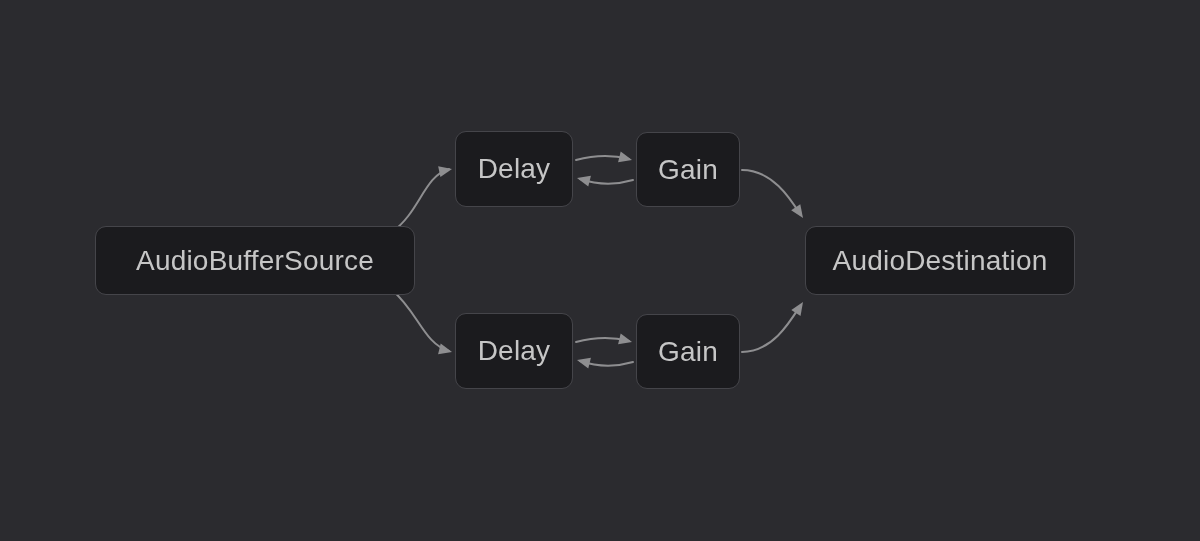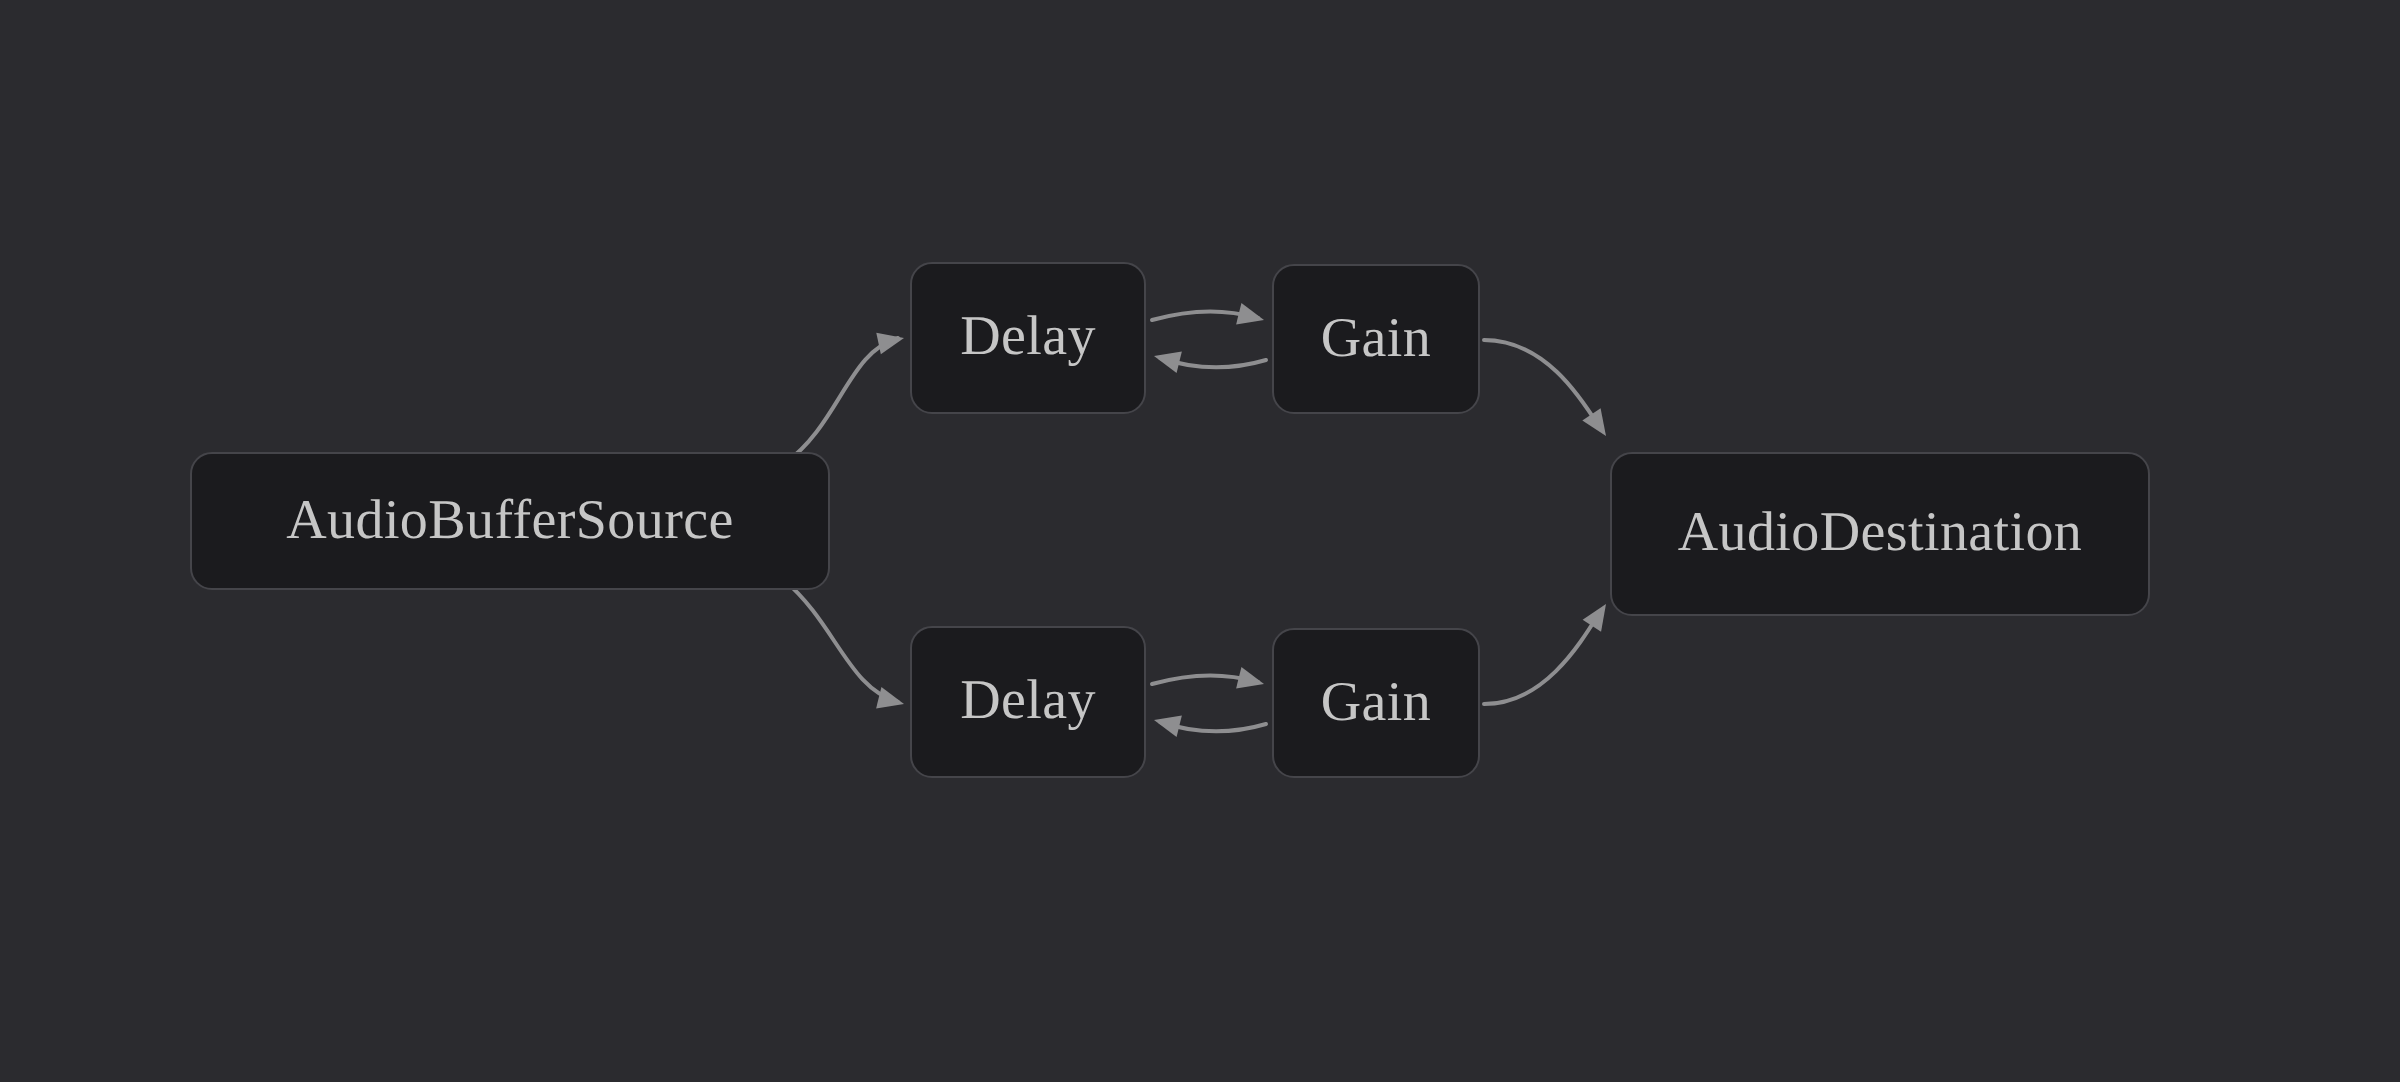--- a/index.html
+++ b/index.html
@@ -46,21 +46,20 @@
     align-items: center;
     justify-content: center;
     color: #c6c6c6;
     letter-spacing: 0.2px;
     user-select: none;
   }
   .node-label {
     display: block;
     line-height: 1;
     white-space: nowrap;
-    font-family: Liberation Serif, serif;
   }
   .node-lg { font-size: 28px; }
   .node-sm { font-size: 28px; }
 </style>
 </head>
 <body>
 
 <div id="graph-canvas">
 
   <svg id="edge-layer" viewBox="0 0 1200 541">
@@ -107,18 +106,18 @@
       </div>
       <div class="node" style="left: 636px; top: 132px; width: 104px; height: 75px; background: rgb(27, 27, 30); border-color: rgb(69, 69, 74); color: rgb(198, 198, 198);">
         <span class="node-label node-sm">Gain</span>
       </div>
       <div class="node" style="left: 455px; top: 313px; width: 118px; height: 76px; background: rgb(27, 27, 30); border-color: rgb(69, 69, 74); color: rgb(198, 198, 198);">
         <span class="node-label node-sm">Delay</span>
       </div>
       <div class="node" style="left: 636px; top: 314px; width: 104px; height: 75px; background: rgb(27, 27, 30); border-color: rgb(69, 69, 74); color: rgb(198, 198, 198);">
         <span class="node-label node-sm">Gain</span>
       </div>
-      <div class="node" style="left: 805px; top: 226px; width: 270px; height: 82px; background: rgb(27, 27, 30); border-color: rgb(69, 69, 74); color: rgb(198, 198, 198);">
+      <div class="node" style="left: 805px; top: 226px; width: 270px; height: 69px; background: rgb(27, 27, 30); border-color: rgb(69, 69, 74); color: rgb(198, 198, 198);">
         <span class="node-label node-lg">AudioDestination</span>
       </div>
     </div>
 
 </div>
 
 </body></html>

